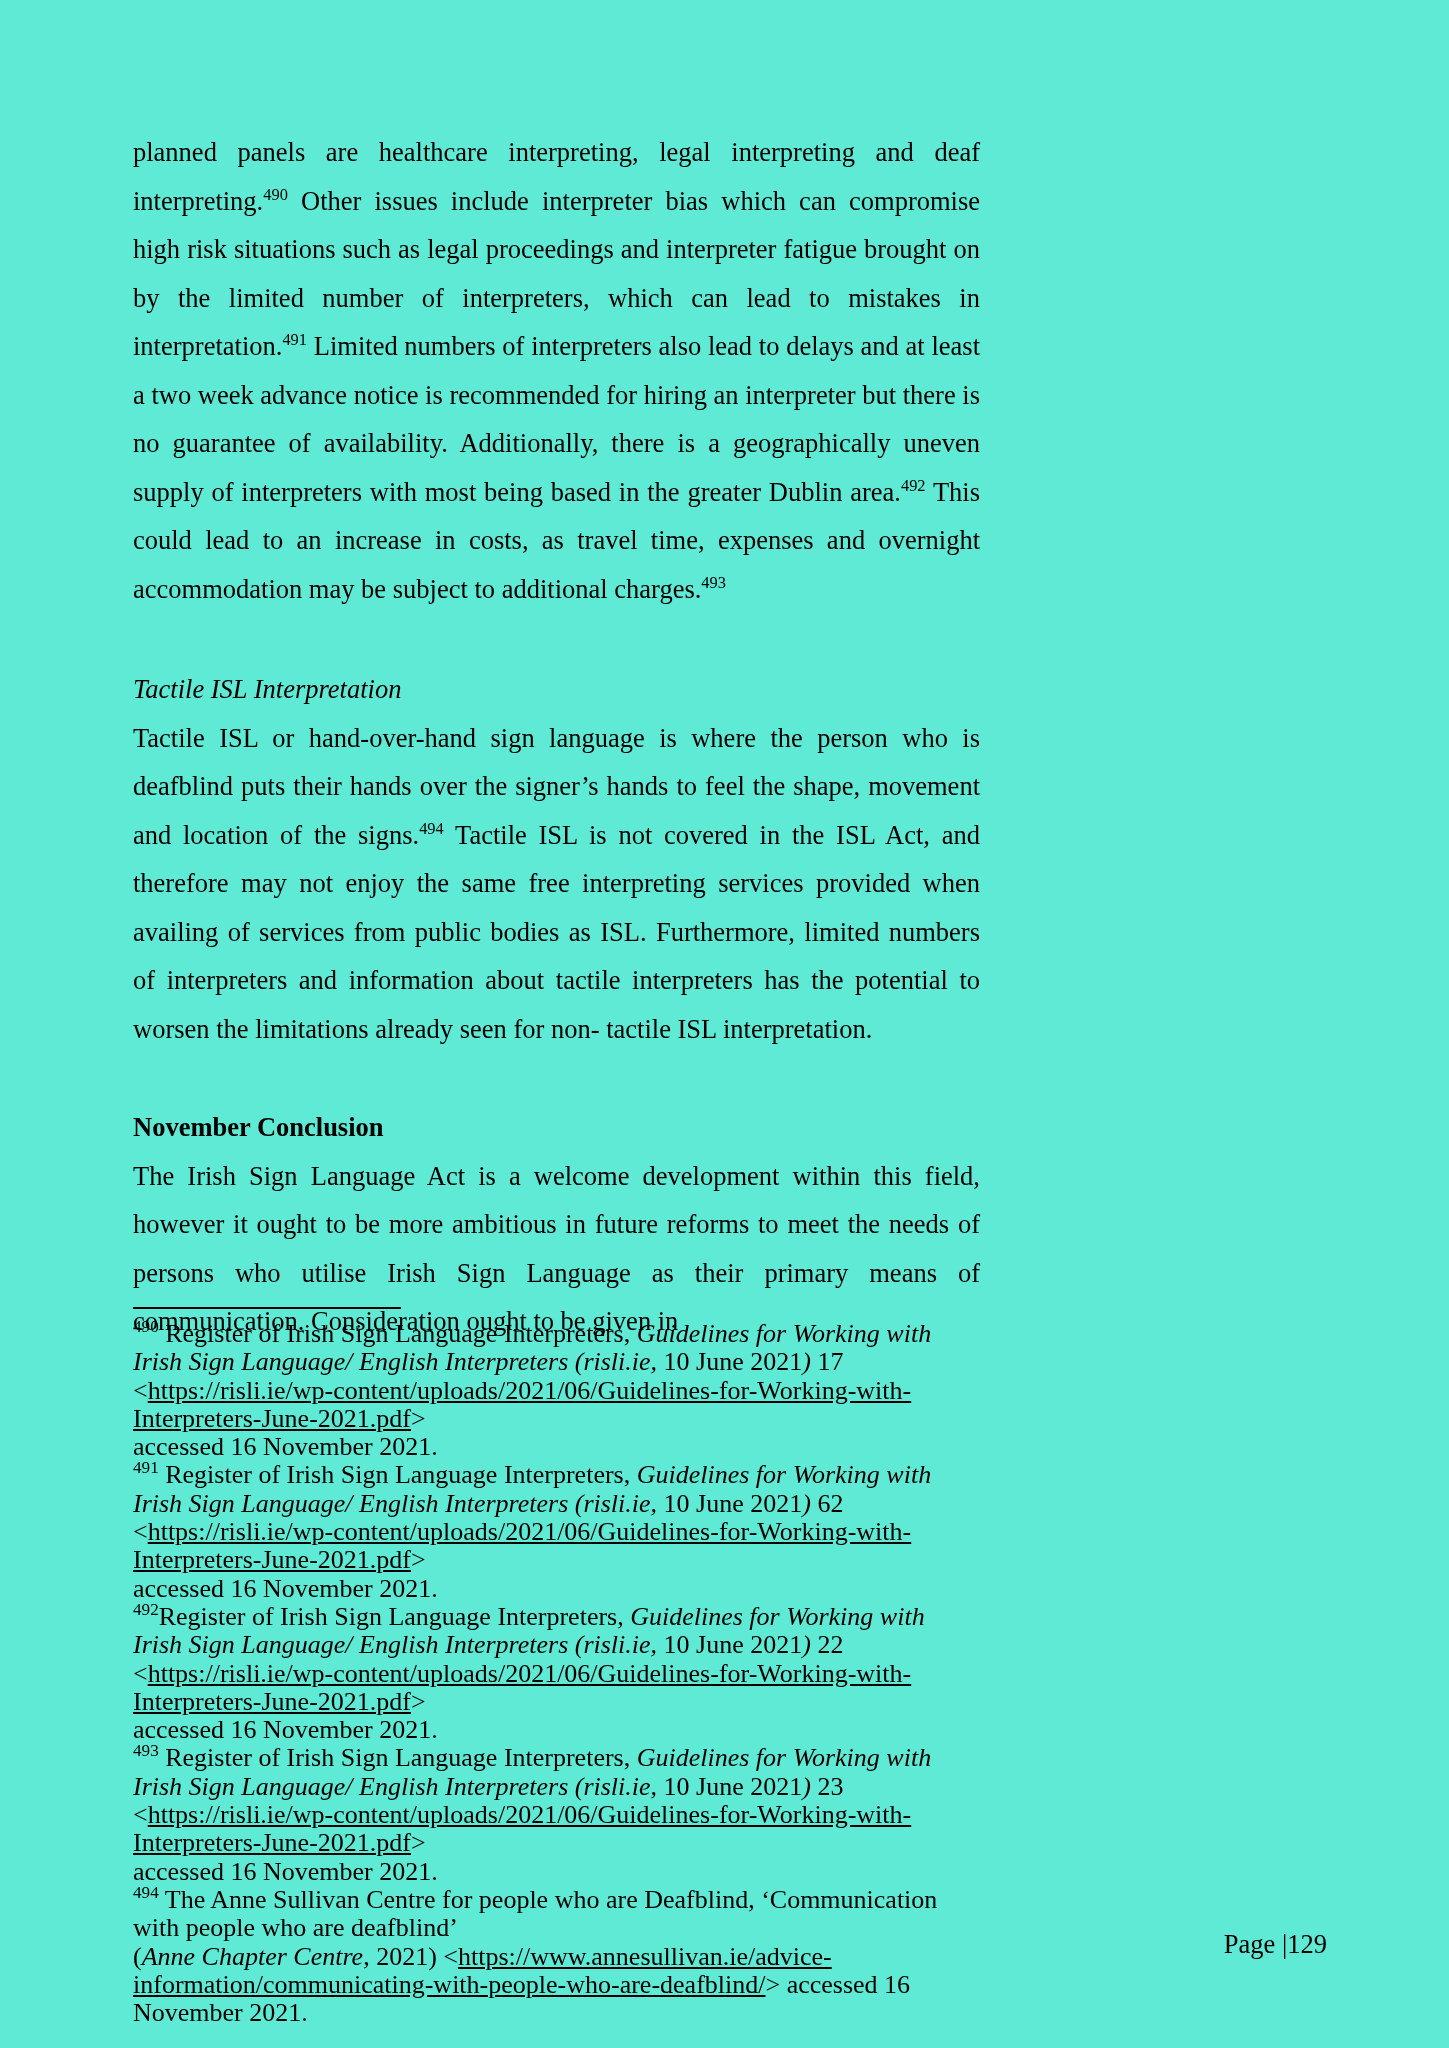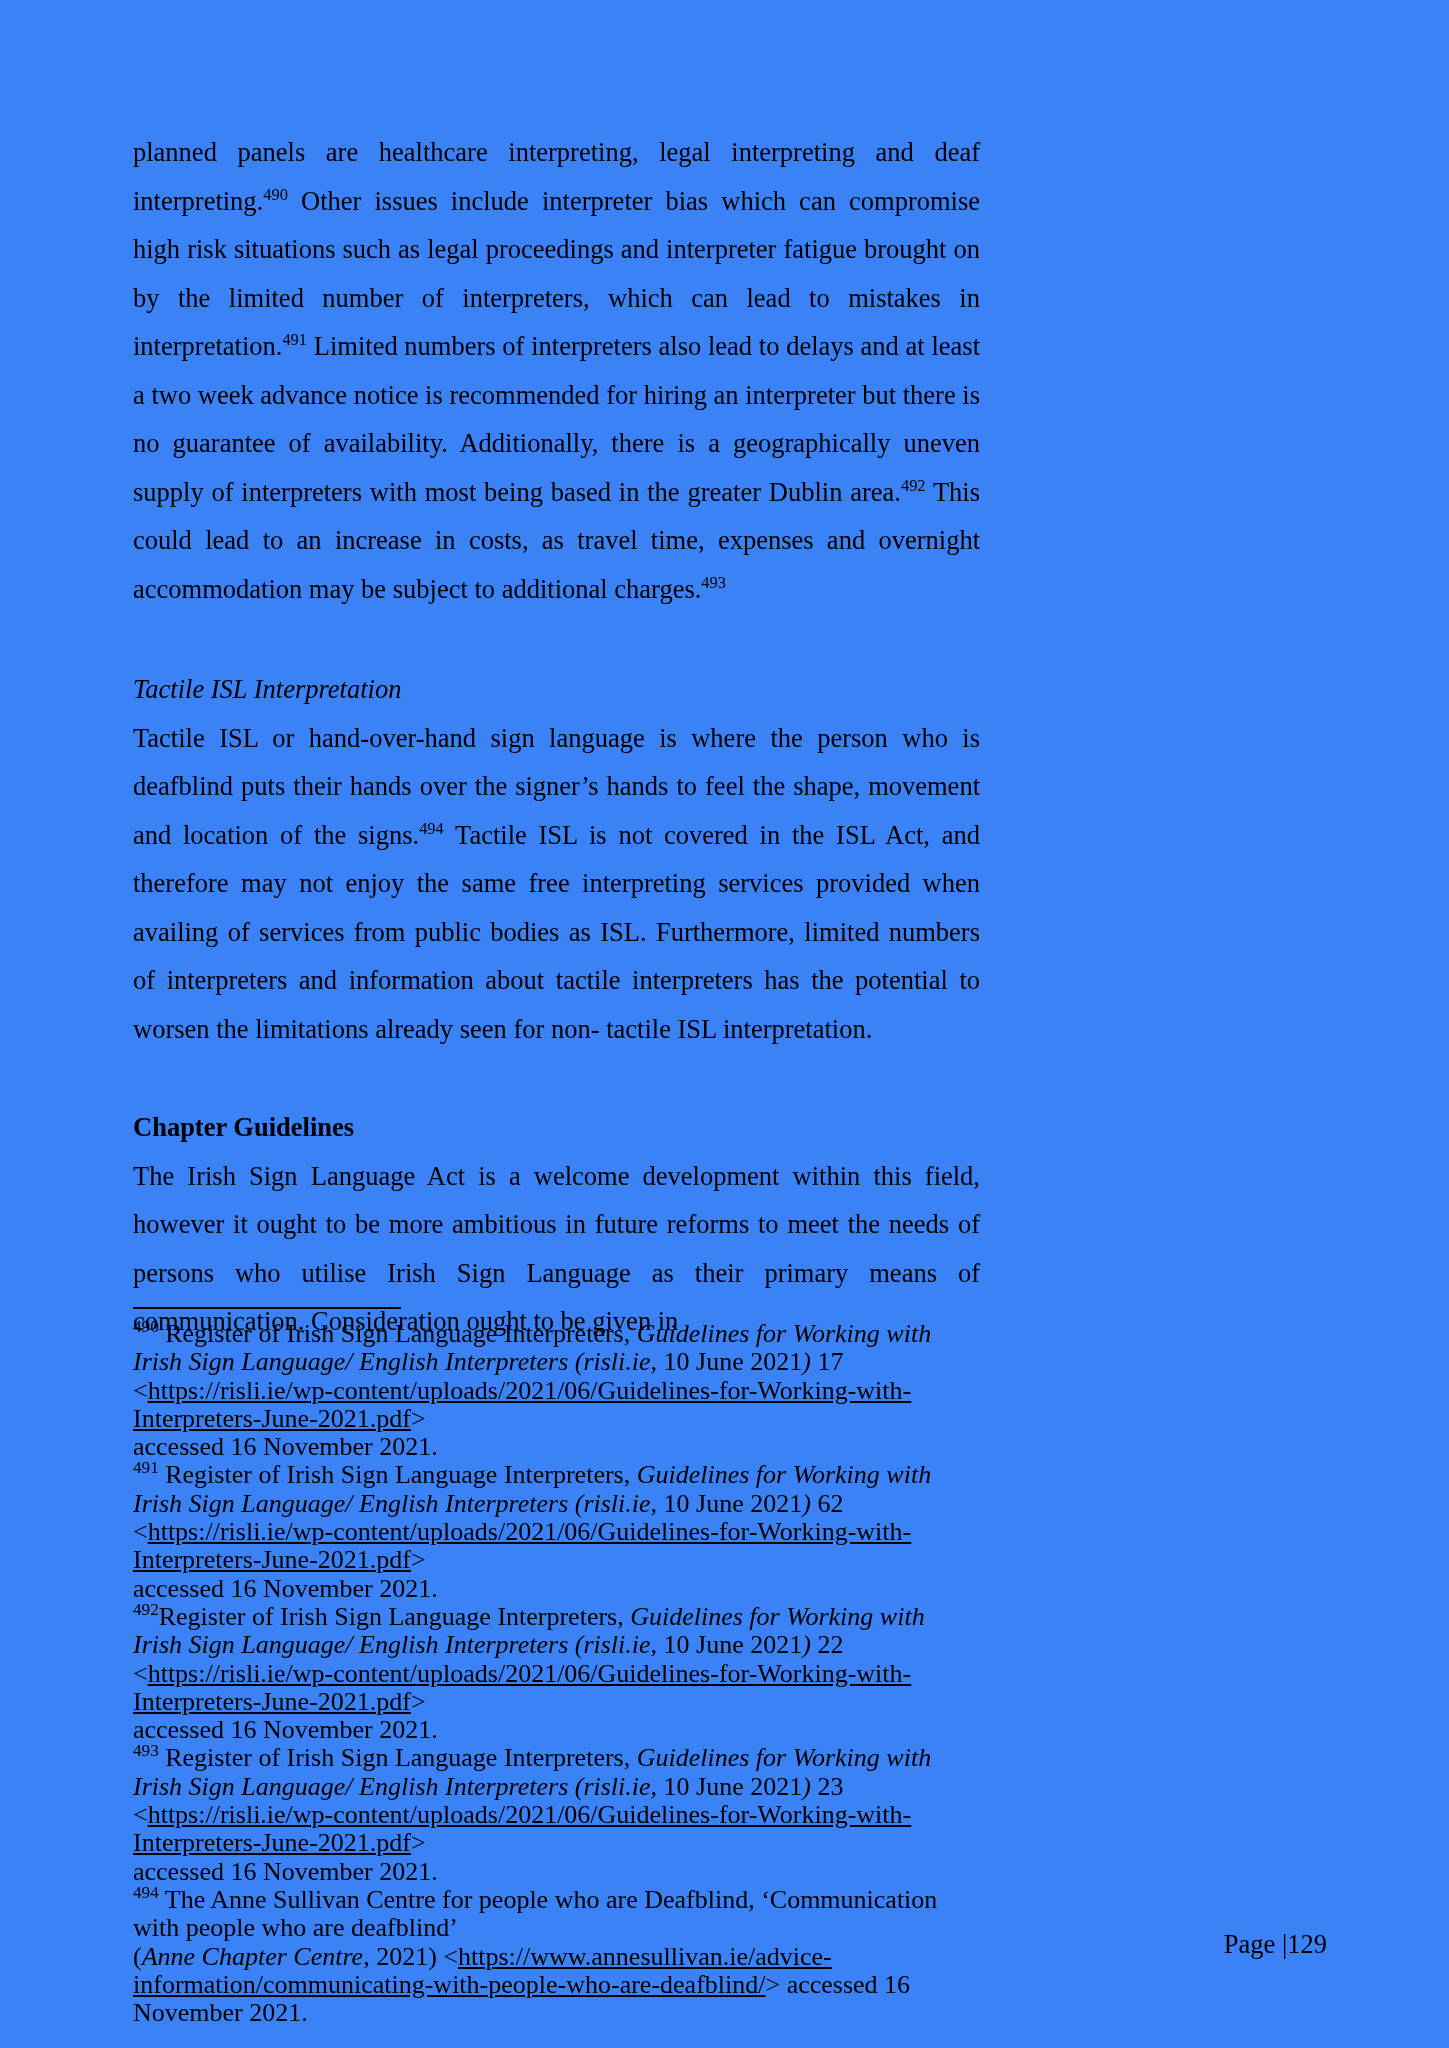--- a/index.html
+++ b/index.html
@@ -5,21 +5,21 @@
 <style>
   html, body {
     margin: 0;
     padding: 0;
     background: #ffffff;
   }
   .page {
     position: relative;
     width: 1449px;
     height: 2048px;
-    background: #3b82f6;
+    background: #5eead4;
     margin: 0 auto;
     font-family: "Liberation Serif", "DejaVu Serif", serif;
     color: #000000;
     box-sizing: border-box;
     overflow: hidden;
   }
   .content {
     position: absolute;
     left: 133px;
     top: 128px;
@@ -107,21 +107,21 @@
     <p class="body-para">planned panels are healthcare interpreting, legal interpreting and deaf interpreting.<sup class="fn-ref">490</sup> Other issues include interpreter bias which can compromise high risk situations such as legal proceedings and interpreter fatigue brought on by the limited number of interpreters, which can lead to mistakes in interpretation.<sup class="fn-ref">491</sup> Limited numbers of interpreters also lead to delays and at least a two week advance notice is recommended for hiring an interpreter but there is no guarantee of availability. Additionally, there is a geographically uneven supply of interpreters with most being based in the greater Dublin area.<sup class="fn-ref">492</sup> This could lead to an increase in costs, as travel time, expenses and overnight accommodation may be subject to additional charges.<sup class="fn-ref">493</sup></p>
 
     <div class="gap-large"></div>
 
     <h3 class="sub-head">Tactile ISL Interpretation</h3>
 
     <p class="body-para">Tactile ISL or hand-over-hand sign language is where the person who is deafblind puts their hands over the signer’s hands to feel the shape, movement and location of the signs.<sup class="fn-ref">494</sup> Tactile ISL is not covered in the ISL Act, and therefore may not enjoy the same free interpreting services provided when availing of services from public bodies as ISL. Furthermore, limited numbers of interpreters and information about tactile interpreters has the potential to worsen the limitations already seen for non- tactile ISL interpretation.</p>
 
     <div class="gap-med"></div>
 
-    <h3 class="bold-head">Chapter Guidelines</h3>
+    <h3 class="bold-head">November Conclusion</h3>
 
     <p class="body-para">The Irish Sign Language Act is a welcome development within this field, however it ought to be more ambitious in future reforms to meet the needs of persons who utilise Irish Sign Language as their primary means of communication. Consideration ought to be given in</p>
 
   </div>
 
   <div class="footnotes">
     <div class="fn-rule"></div>
     <div id="fn-list">
         <p class="fn"><sup>490</sup> Register of Irish Sign Language Interpreters, <span class="it">Guidelines for Working with Irish Sign Language/ English Interpreters (risli.ie,</span> 10 June 2021<span class="it">)</span> 17<br> &lt;<span class="url">https://risli.ie/wp-content/uploads/2021/06/Guidelines-for-Working-with-Interpreters-June-2021.pdf</span>&gt;<br>accessed 16 November 2021.</p>
         <p class="fn"><sup>491</sup> Register of Irish Sign Language Interpreters, <span class="it">Guidelines for Working with Irish Sign Language/ English Interpreters (risli.ie,</span> 10 June 2021<span class="it">)</span> 62<br> &lt;<span class="url">https://risli.ie/wp-content/uploads/2021/06/Guidelines-for-Working-with-Interpreters-June-2021.pdf</span>&gt;<br>accessed 16 November 2021.</p>

